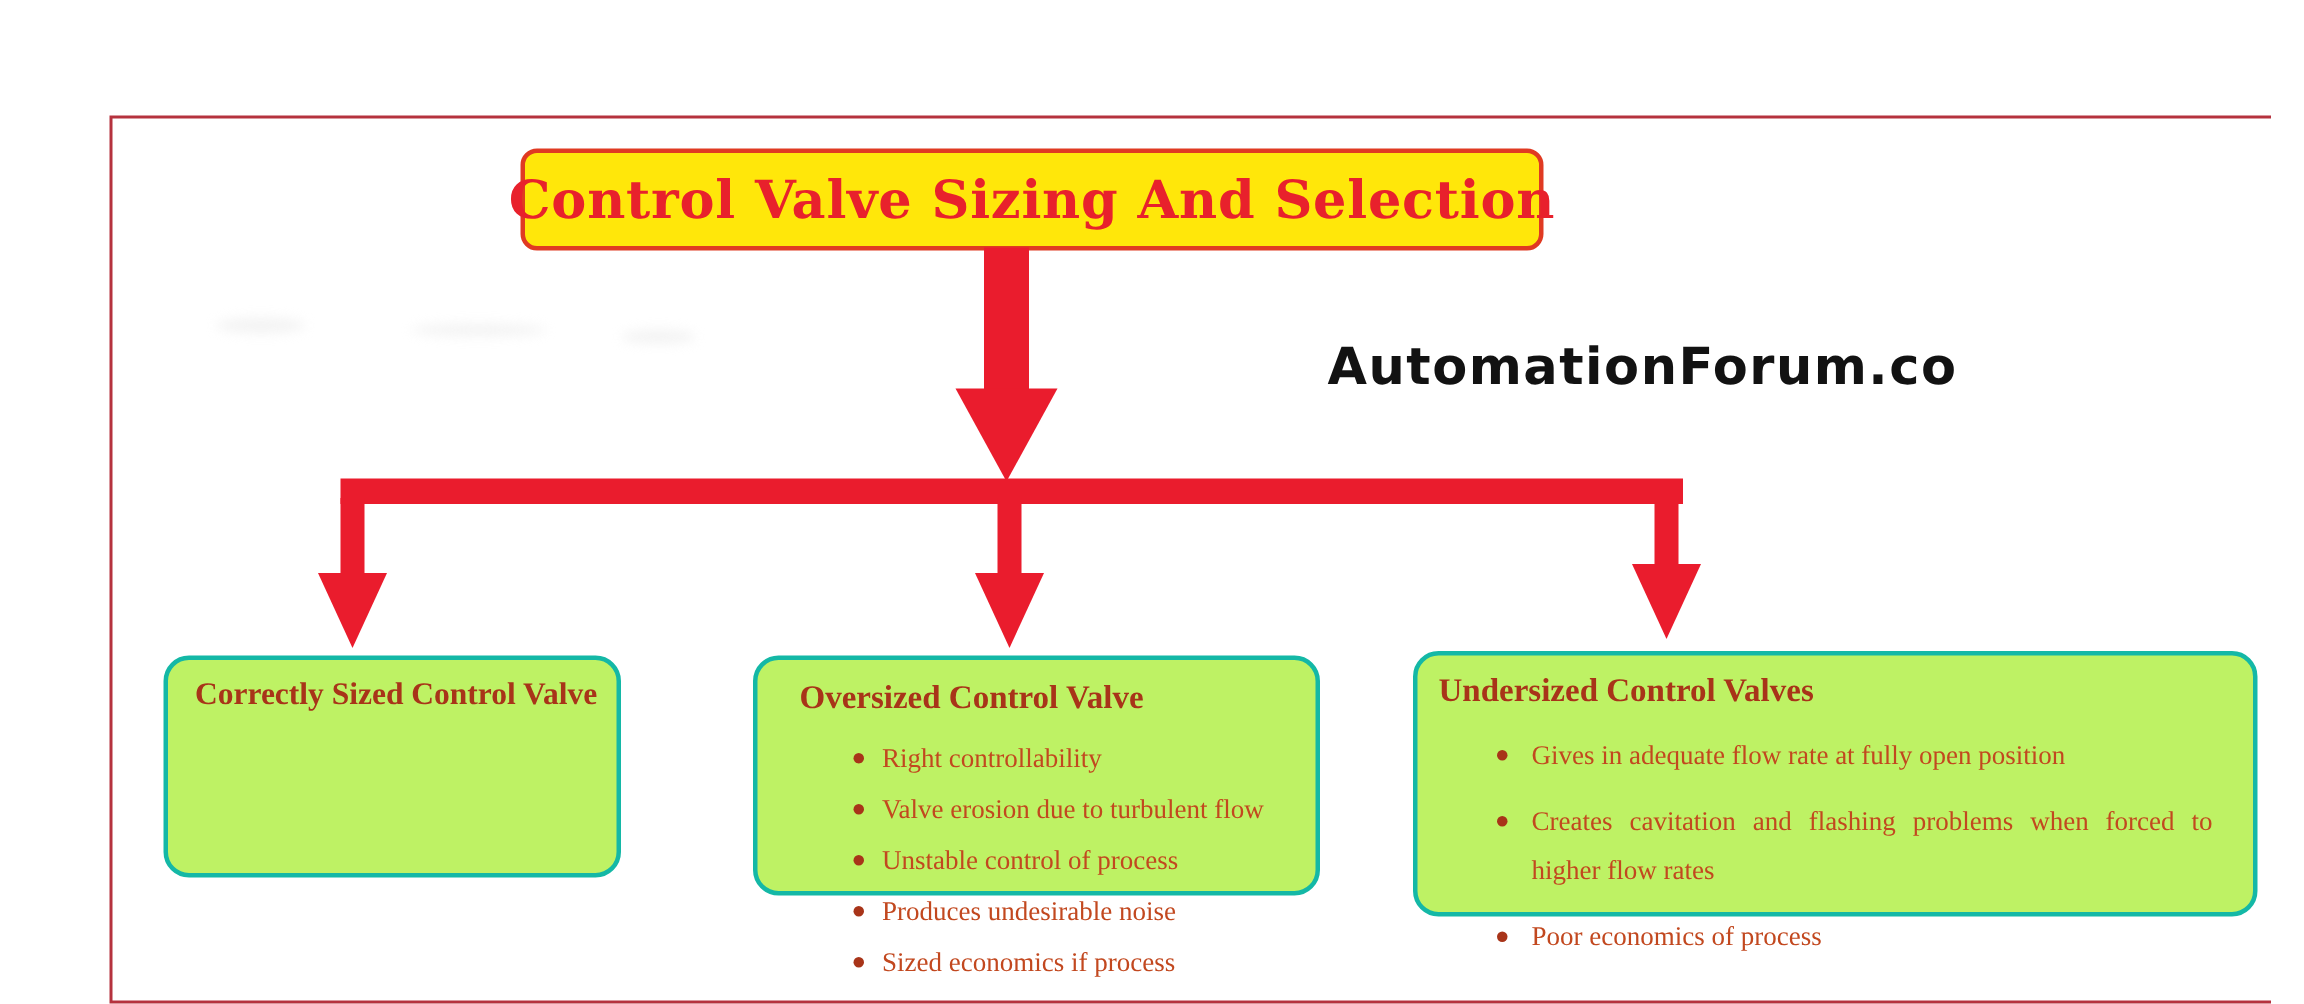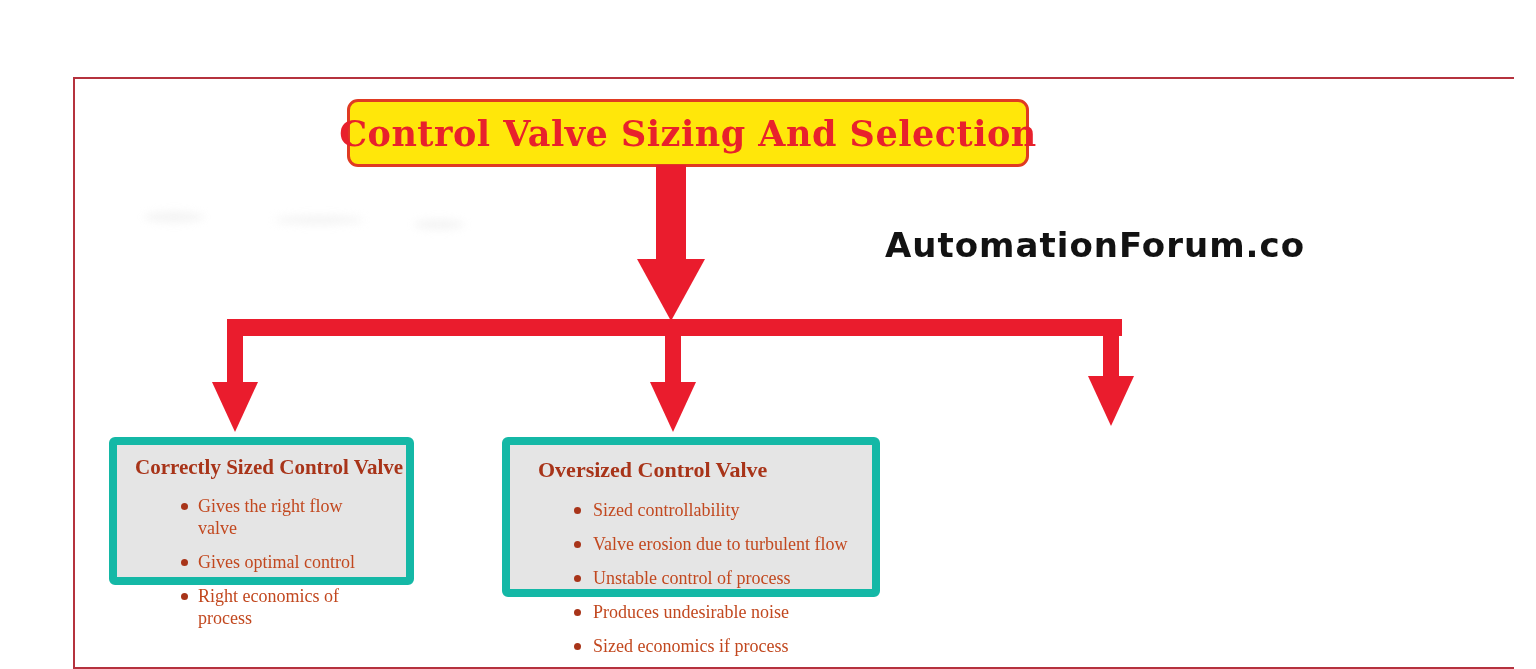--- a/index.html
+++ b/index.html
@@ -82,23 +82,23 @@
   .shaft-left   { left: 183px; }
   .head-left    { left: 168px; top: 338px; }
   .shaft-mid    { left: 621px; }
   .head-mid     { left: 606px; top: 338px; }
   .shaft-right  { left: 1059px; top: 288px; height: 46px; }
   .head-right   { left: 1044px; top: 332px; }
 
   
   .info-box {
     position: absolute;
-    background: #e5e5e5;
-    border: 8px solid #14b8a6;
-    border-radius: 6px;
+    background: #bef264;
+    border: 3px solid #14b8a6;
+    border-radius: 17px;
   }
   .box-left  { left: 65px;  top: 393px; width: 305px; height: 148px; }
   .box-mid   { left: 458px; top: 393px; width: 378px; height: 160px; }
   .box-right { left: 898px; top: 390px; width: 563px; height: 177px; }
 
   .box-heading {
     font-weight: 700;
     font-size: 21px;
     color: #a83419;
     white-space: nowrap;
@@ -157,32 +157,35 @@
   <div class="arrow-head branch-head head-left"></div>
 
   <div class="arrow-shaft branch-shaft shaft-mid"></div>
   <div class="arrow-head branch-head head-mid"></div>
 
   <div class="arrow-shaft branch-shaft shaft-right"></div>
   <div class="arrow-head branch-head head-right"></div>
 
   <div class="info-box box-left">
     <div class="box-heading">Correctly Sized Control Valve</div>
-    <ul class="bullet-list">
-      <li>Gives the right flow valve</li>
-      <li>Gives optimal control</li>
-      <li>Right economics of process</li>
-    </ul>
   </div>
 
   <div class="info-box box-mid">
     <div class="box-heading">Oversized Control Valve</div>
     <ul class="bullet-list">
-      <li>Sized controllability</li>
+      <li>Right controllability</li>
       <li>Valve erosion due to turbulent flow</li>
       <li>Unstable control of process</li>
       <li>Produces undesirable noise</li>
       <li>Sized economics if process</li>
     </ul>
   </div>
 
+  <div class="info-box box-right">
+    <div class="box-heading">Undersized Control Valves</div>
+    <ul class="bullet-list">
+      <li>Gives in adequate flow rate at fully open position</li>
+      <li>Creates cavitation and flashing problems when forced to higher flow rates</li>
+      <li>Poor economics of process</li>
+    </ul>
+  </div>
 
 </div>
 
 </body></html>

